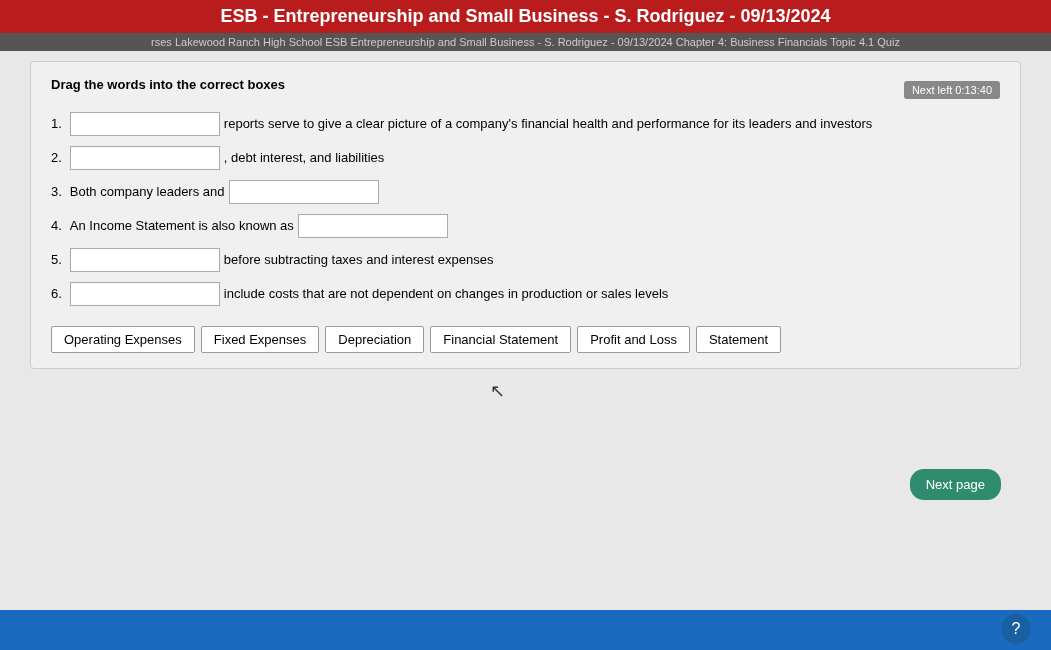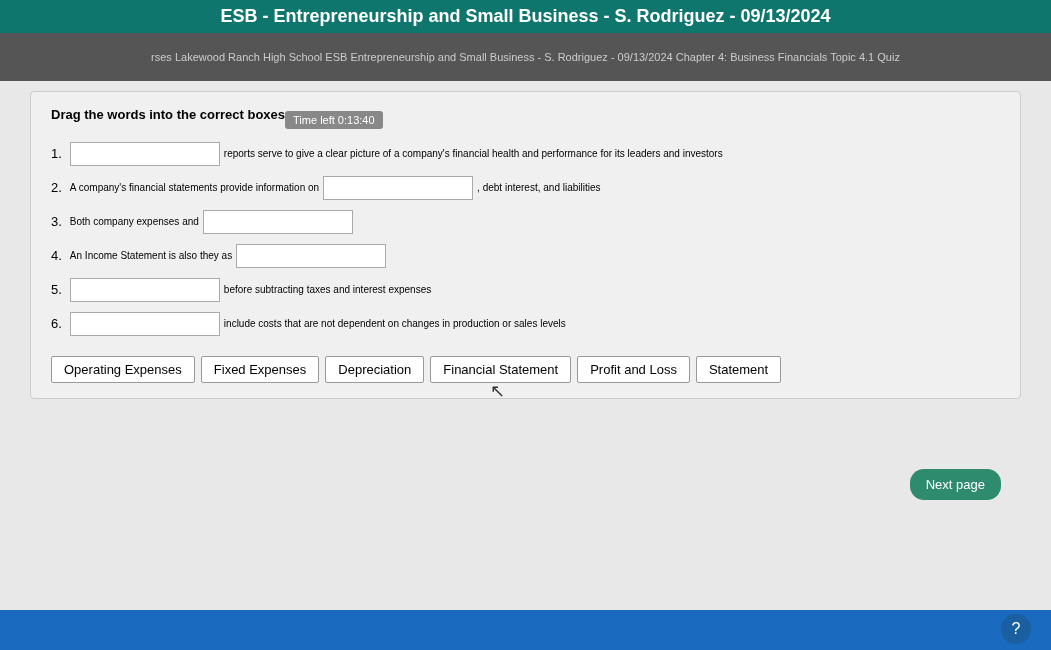--- a/index.html
+++ b/index.html
@@ -7,31 +7,31 @@
       font-family: Arial, sans-serif;
       background: #e8e8e8;
       width: 1051px;
       height: 650px;
       overflow: hidden;
       position: relative;
     }
 
     
     .header-bar {
-      background: #0f766e;
+      background: #b91c1c;
       color: white;
       padding: 6px 12px;
       font-size: 18px;
       font-weight: bold;
       text-align: center;
     }
     .sub-header {
       background: #555;
       color: #ccc;
-      padding: 18px 12px;
+      padding: 3px 12px;
       font-size: 11px;
       text-align: center;
     }
 
     
     .main-content {
       background: #f0f0f0;
       margin: 10px 30px;
       padding: 15px 20px;
       border: 1px solid #ccc;
@@ -80,21 +80,21 @@
       height: 24px;
       vertical-align: middle;
     }
 
     .drop-box-med {
       min-width: 150px;
     }
 
     .inline-text {
       display: inline;
-      font-size: 10px;
+      font-size: 13px;
     }
 
     
     .word-bank {
       display: flex;
       flex-wrap: wrap;
       gap: 6px;
       margin-top: 20px;
       align-items: center;
     }
@@ -162,49 +162,48 @@
 <body>
 
 <div class="header-bar">
   <span>ESB - Entrepreneurship and Small Business - S. Rodriguez - 09/13/2024</span>
 </div>
 <div class="sub-header">
   <span>rses   Lakewood Ranch High School  ESB  Entrepreneurship and Small Business - S. Rodriguez - 09/13/2024   Chapter 4: Business Financials   Topic 4.1 Quiz</span>
 </div>
 
 <div class="main-content">
-  <div style="display:flex; align-items:center;">
+  <div style="display:flex; justify-content:space-between; align-items:center;">
     <span class="drag-instruction">Drag the words into the correct boxes</span>
-    <span class="timer-badge">Time left 0:13:40</span>
+    <span class="timer-badge">Next left 0:13:40</span>
   </div>
 
   <div class="questions-area">
 
     <div class="question-row">
       <span class="q-number">1.</span>
       <span class="drop-box drop-box-med"></span>
       <span class="inline-text">reports serve to give a clear picture of a company's financial health and performance for its leaders and investors</span>
     </div>
 
     <div class="question-row">
       <span class="q-number">2.</span>
-      <span class="inline-text">A company's financial statements provide information on</span>
       <span class="drop-box drop-box-med"></span>
       <span class="inline-text">, debt interest, and liabilities</span>
     </div>
 
     <div class="question-row">
       <span class="q-number">3.</span>
-      <span class="inline-text">Both company expenses and</span>
+      <span class="inline-text">Both company leaders and</span>
       <span class="drop-box drop-box-med"></span>
     </div>
 
     <div class="question-row">
       <span class="q-number">4.</span>
-      <span class="inline-text">An Income Statement is also they as</span>
+      <span class="inline-text">An Income Statement is also known as</span>
       <span class="drop-box drop-box-med"></span>
     </div>
 
     <div class="question-row">
       <span class="q-number">5.</span>
       <span class="drop-box drop-box-med"></span>
       <span class="inline-text">before subtracting taxes and interest expenses</span>
     </div>
 
     <div class="question-row">

